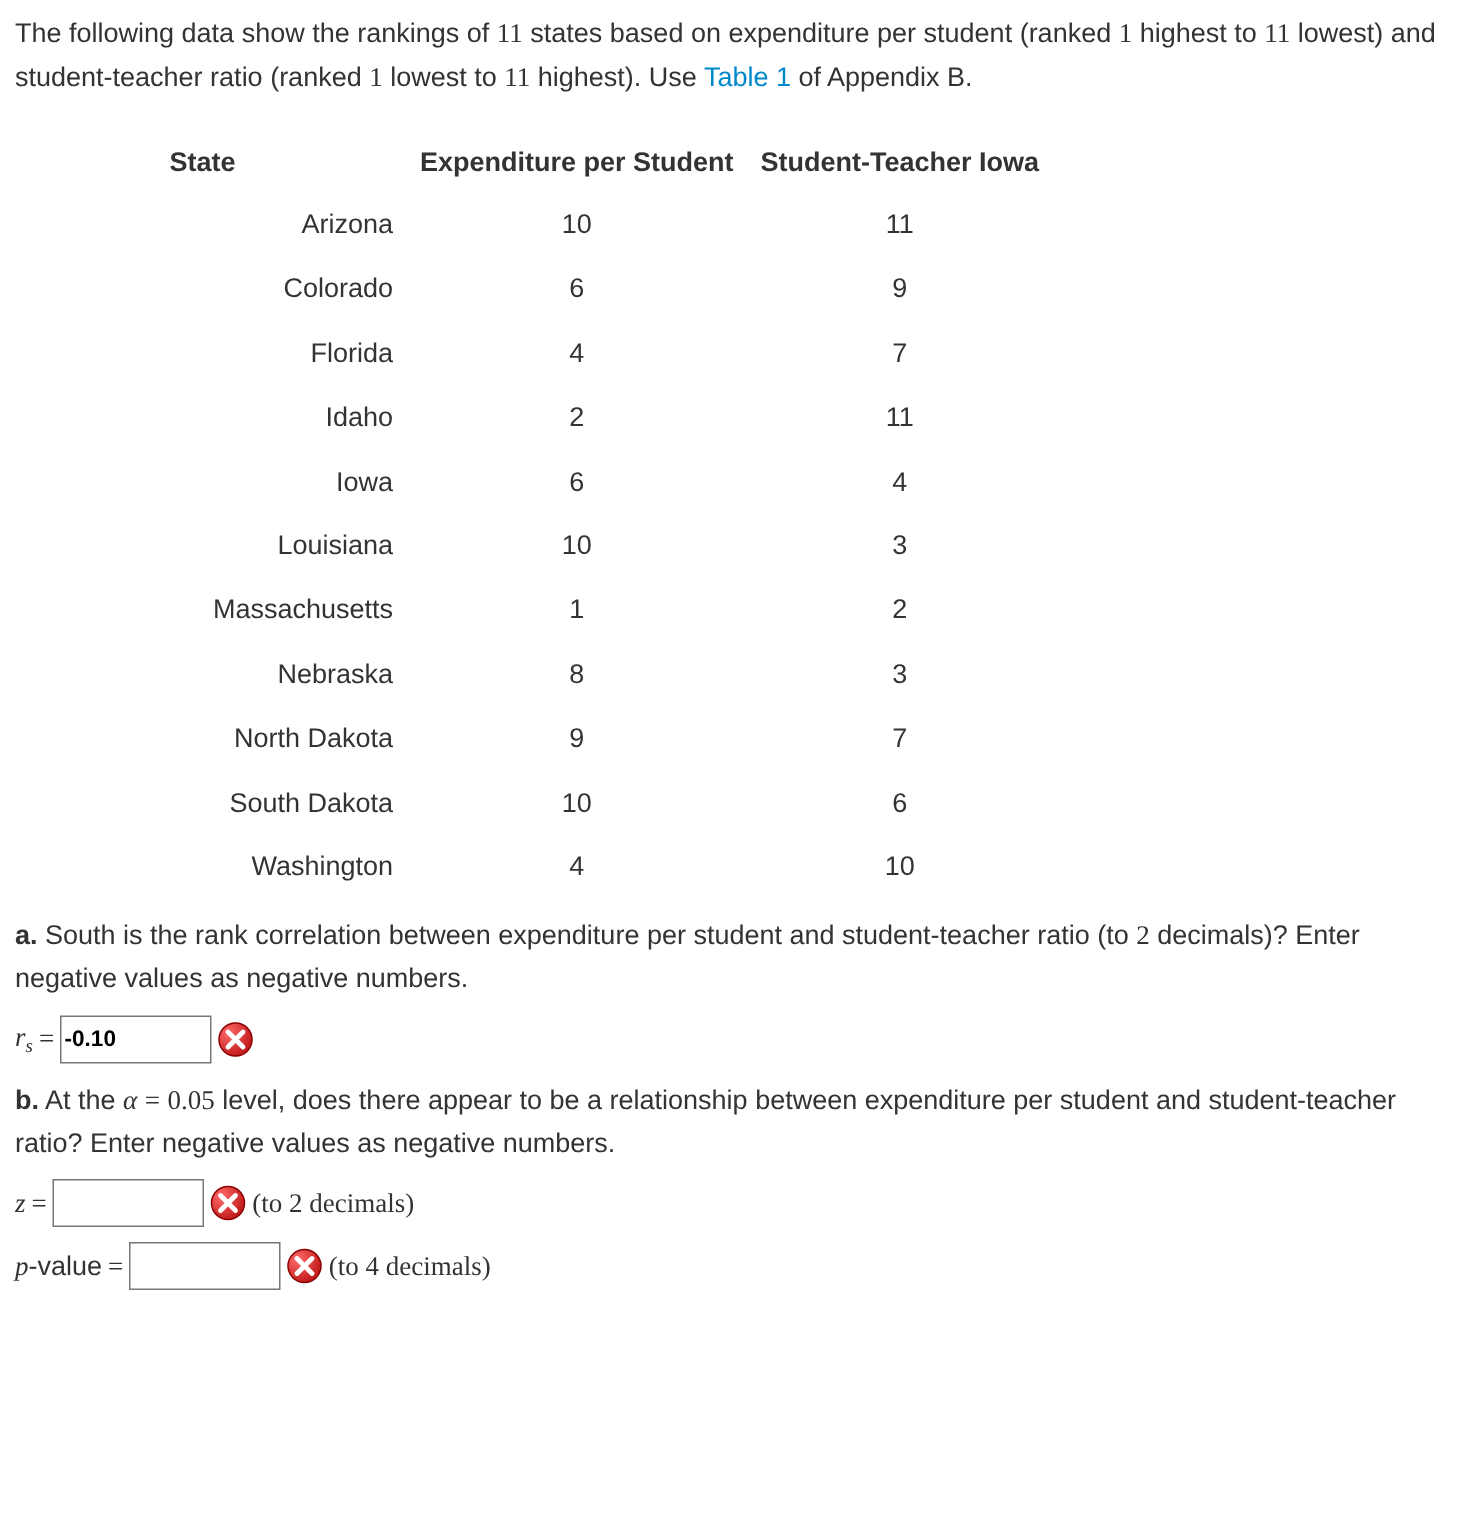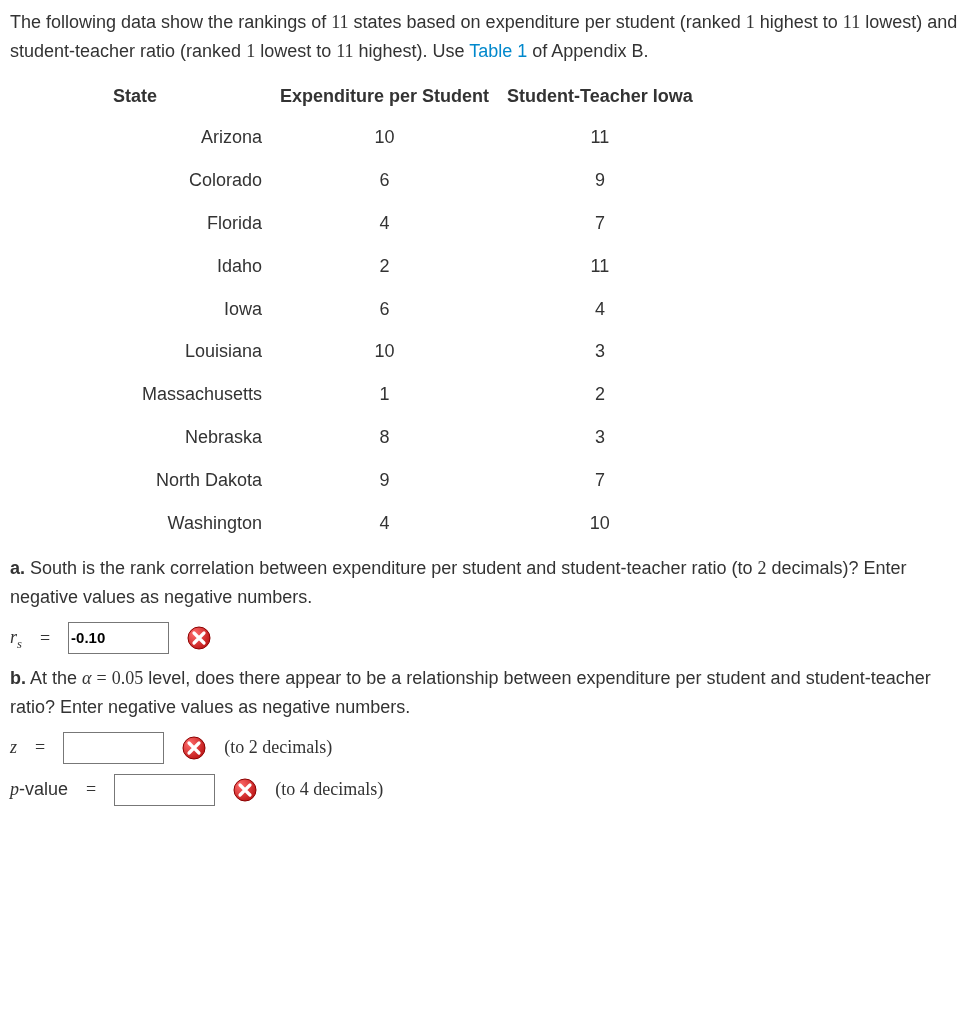--- a/index.html
+++ b/index.html
@@ -7,21 +7,21 @@
     font-size: 18px;
     color: #333;
     margin: 0;
     padding: 8px 10px;
     line-height: 1.6;
     background: #fff;
     width: 979px;
     box-sizing: border-box;
   }
   .intro {
-    margin-bottom: 10px;
+    margin-bottom: 22px;
   }
   .num {
     font-family: Georgia, 'Times New Roman', serif;
   }
   .link {
     color: #0088cc;
   }
   table {
     border-collapse: collapse;
     margin-left: 40px;
@@ -45,21 +45,21 @@
   td.state-cell {
     text-align: right;
   }
   .part-label {
     font-weight: bold;
   }
   .answer-row {
     margin: 10px 0;
     display: flex;
     align-items: center;
-    gap: 18px;
+    gap: 4px;
   }
   .math-it {
     font-family: Georgia, 'Times New Roman', serif;
     font-style: italic;
   }
   .math-sub {
     font-family: Georgia, 'Times New Roman', serif;
     font-style: italic;
     font-size: 0.7em;
     vertical-align: sub;
@@ -141,20 +141,25 @@
       </tr>
       <tr>
         <td class="state-cell">Nebraska</td>
         <td>8</td>
         <td>3</td>
       </tr>
       <tr>
         <td class="state-cell">North Dakota</td>
         <td>9</td>
         <td>7</td>
+      </tr>
+      <tr>
+        <td class="state-cell">South Dakota</td>
+        <td>10</td>
+        <td>6</td>
       </tr>
       <tr>
         <td class="state-cell">Washington</td>
         <td>4</td>
         <td>10</td>
       </tr>
     </tbody>
 </table>
 
 <div>

